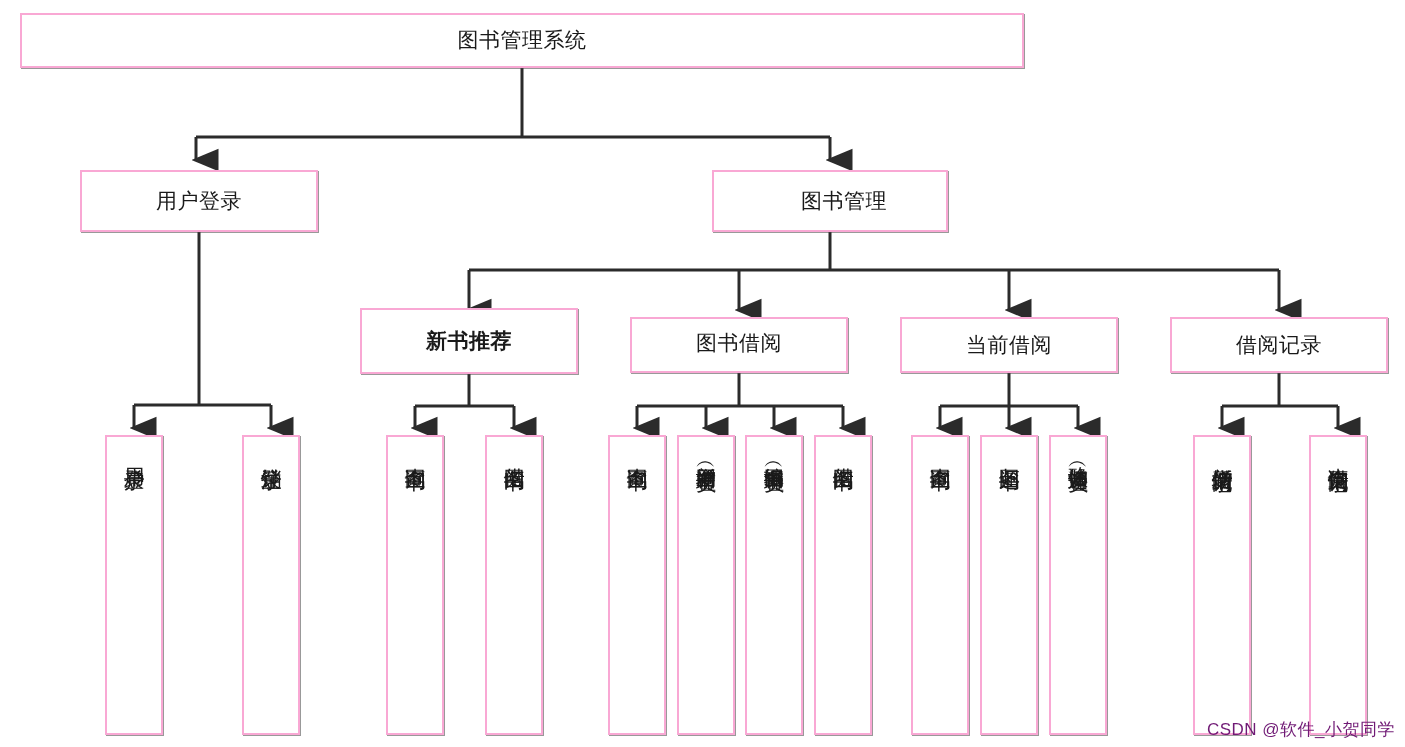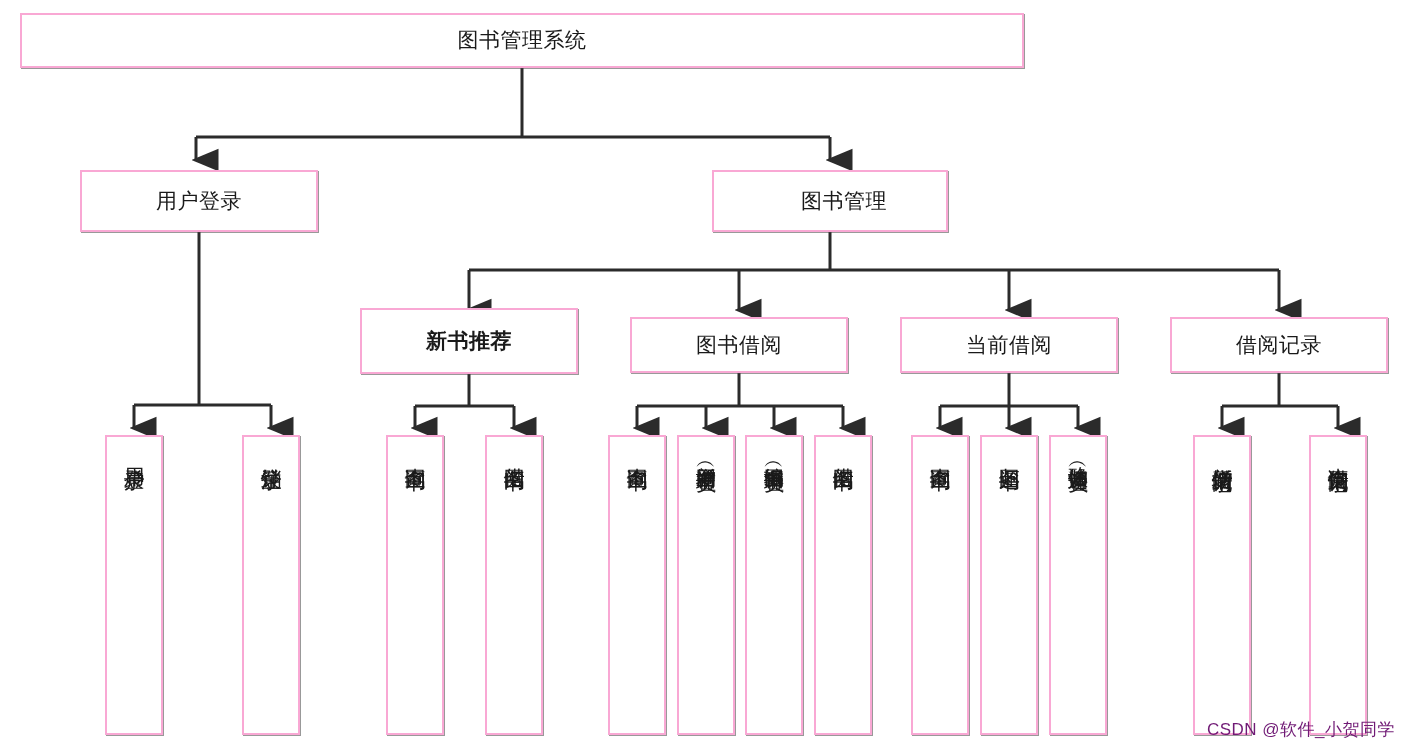--- a/index.html
+++ b/index.html
@@ -138,21 +138,21 @@
   </div>
 
   <div class="node horiz" style="left:712px; top:170px; width:236px; height:62px;padding-left:28px;">
     <span class="label">图书管理</span>
   </div>
 
   <div class="node horiz" style="left:360px; top:308px; width:218px; height:66px;font-weight:bold;">
     <span class="label">新书推荐</span>
   </div>
 
-  <div class="node horiz" style="left:630px; top:317px; width:218px; height:56px;">
+  <div class="node horiz" style="left:630px; top:317px; width:218px; height:56px;font-family:Liberation Mono, monospace;">
     <span class="label">图书借阅</span>
   </div>
 
   <div class="node horiz" style="left:900px; top:317px; width:218px; height:56px;justify-content:center;">
     <span class="label">当前借阅</span>
   </div>
 
   <div class="node horiz" style="left:1170px; top:317px; width:218px; height:56px;">
     <span class="label">借阅记录</span>
   </div>

